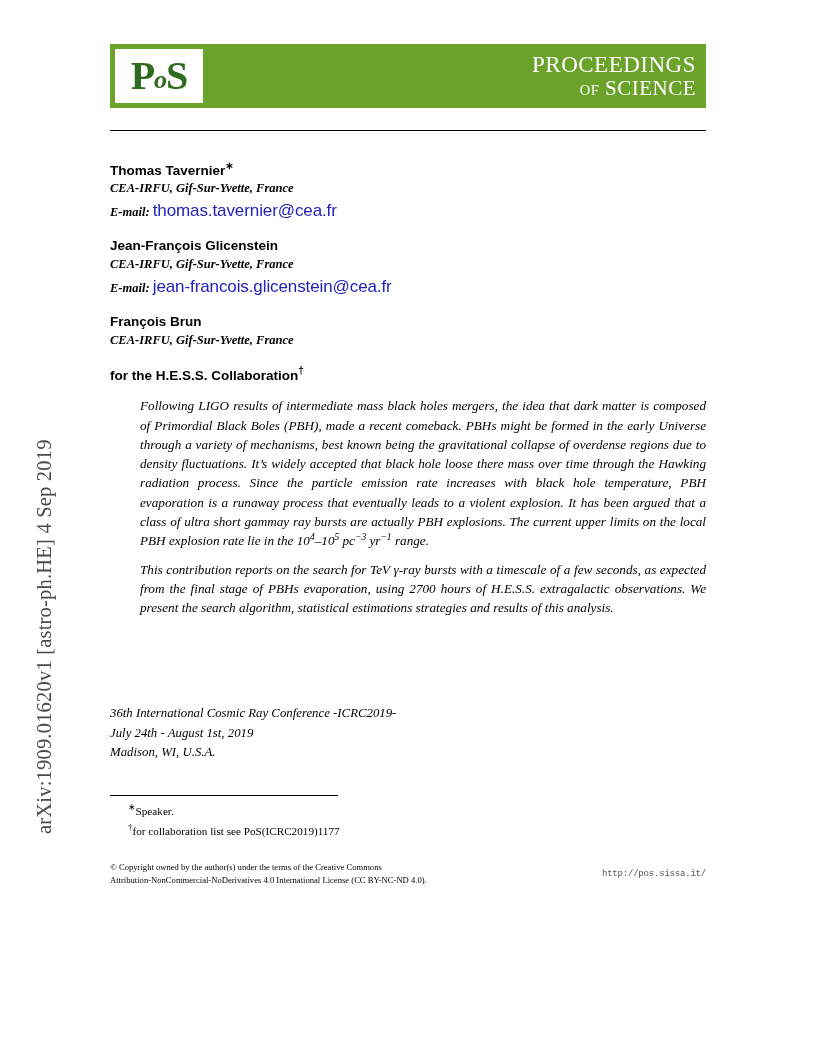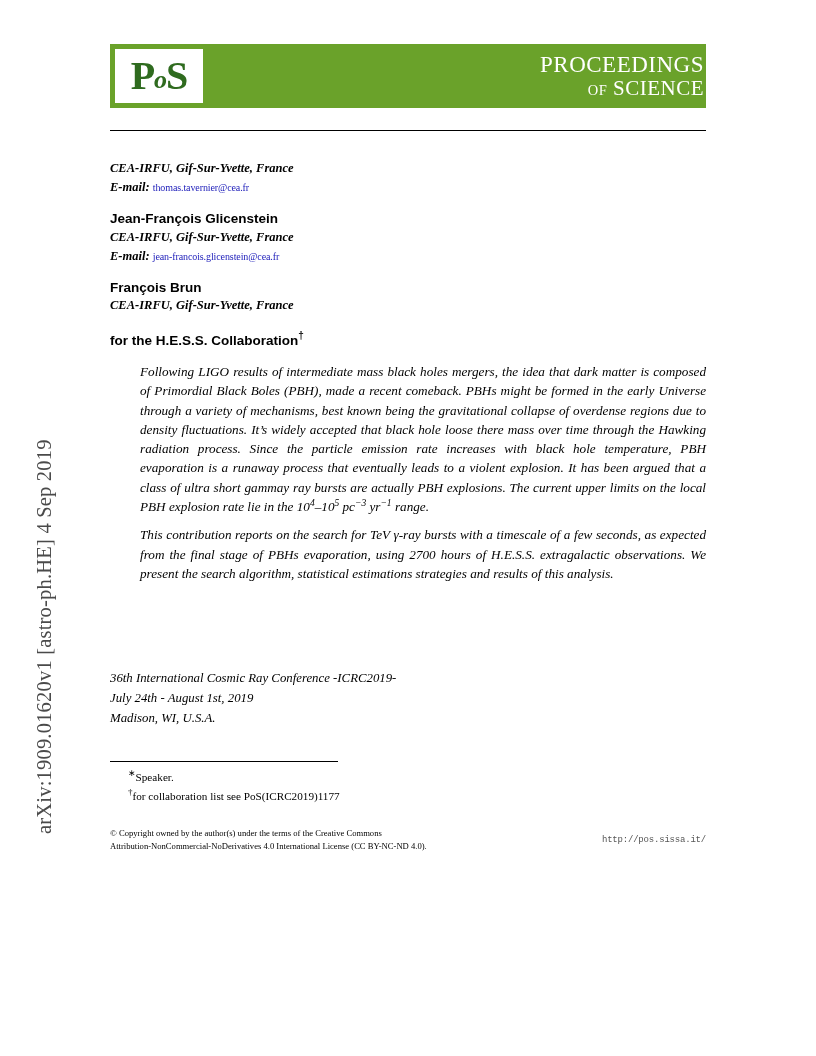--- a/index.html
+++ b/index.html
@@ -77,21 +77,21 @@
     font-size: 26px;
     position: relative;
     top: 4px;
   }
   .banner-text {
     flex: 1;
     display: flex;
     flex-direction: column;
     align-items: flex-end;
     justify-content: center;
-    padding-right: 2px;
+    padding-right: 10px;
     color: #ffffff;
     font-family: "Liberation Serif", serif;
   }
   .banner-text .l1 {
     font-size: 23px;
     letter-spacing: 0.5px;
     line-height: 1.02;
   }
   .banner-text .l2 {
     font-size: 21px;
@@ -147,23 +147,23 @@
   .author-email {
     font-size: 12.5px;
     line-height: 1.6;
   }
   .author-email .lbl {
     font-family: Liberation Serif, serif;
     font-style: italic;
     font-weight: bold;
   }
   .author-email .addr {
-    font-family: Liberation Serif, serif;
+    font-family: Liberation Sans, sans-serif;
     color: #2222bb;
-    font-size: 10px;
+    font-size: 17px;
     letter-spacing: -0.1px;
   }
   .collab {
     font-family: "Liberation Sans", sans-serif;
     font-weight: bold;
     font-size: 13.5px;
     margin-top: 16px;
   }
   .collab .dag {
     font-size: 10px;
@@ -260,20 +260,23 @@
         <span>SCIENCE</span>
       </div>
     </div>
   </div>
 
   <hr class="title-rule">
 
   <div class="authors">
 
     <div class="author-block">
+      <div class="author-name">
+        <span>Thomas Tavernier</span><span class="star">∗</span>
+      </div>
       <div class="author-affil">CEA-IRFU, Gif-Sur-Yvette, France</div>
       <div class="author-email">
         <span class="lbl">E-mail:</span>
         <span class="addr">thomas.tavernier@cea.fr</span>
       </div>
     </div>
 
     <div class="author-block">
       <div class="author-name">
         <span>Jean-François Glicenstein</span>

